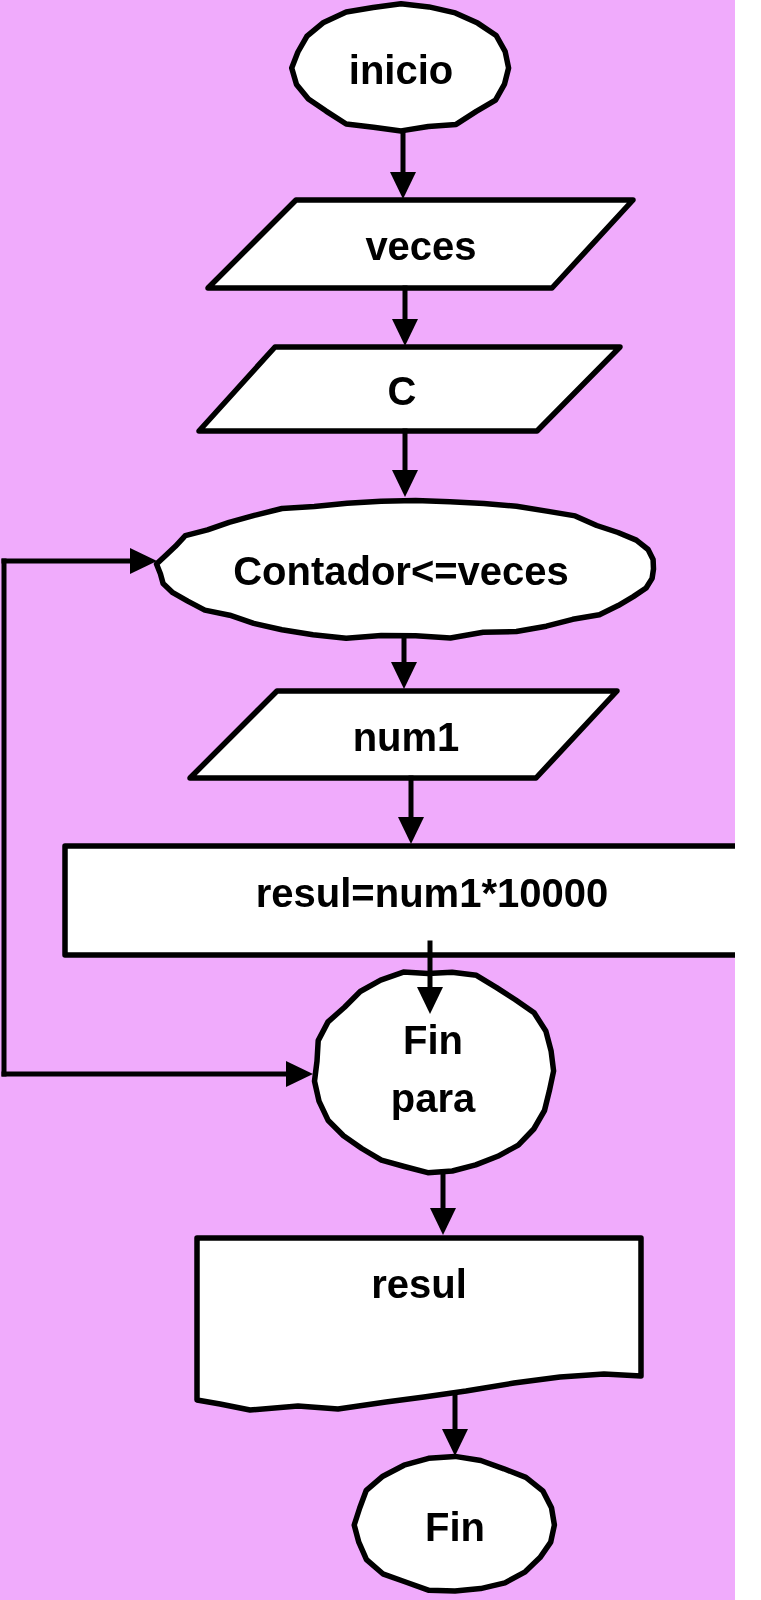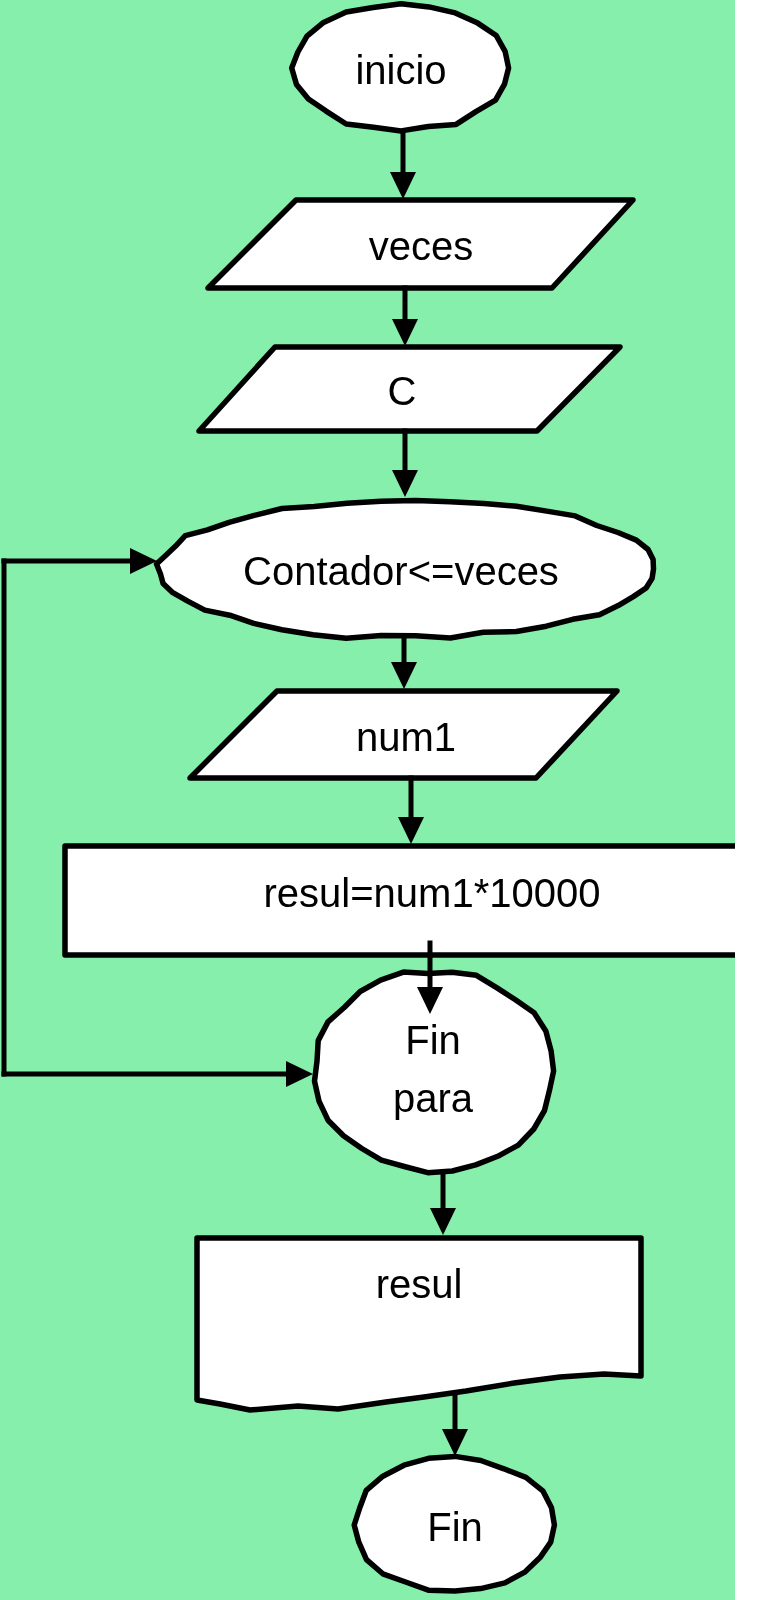--- a/index.html
+++ b/index.html
@@ -4,22 +4,23 @@
 <style>
   html, body {
     margin: 0;
     padding: 0;
     background: #ffffff;
   }
   .page {
     position: relative;
     width: 735px;
     height: 1600px;
-    background: #86efac;
+    background: #f0abfc;
     overflow: hidden;
+    font-weight: bold;
   }
   svg text {
     font-family: "Liberation Sans", sans-serif;
     fill: #000000;
   }
 </style>
 </head>
 <body>
 
 <div class="page">

